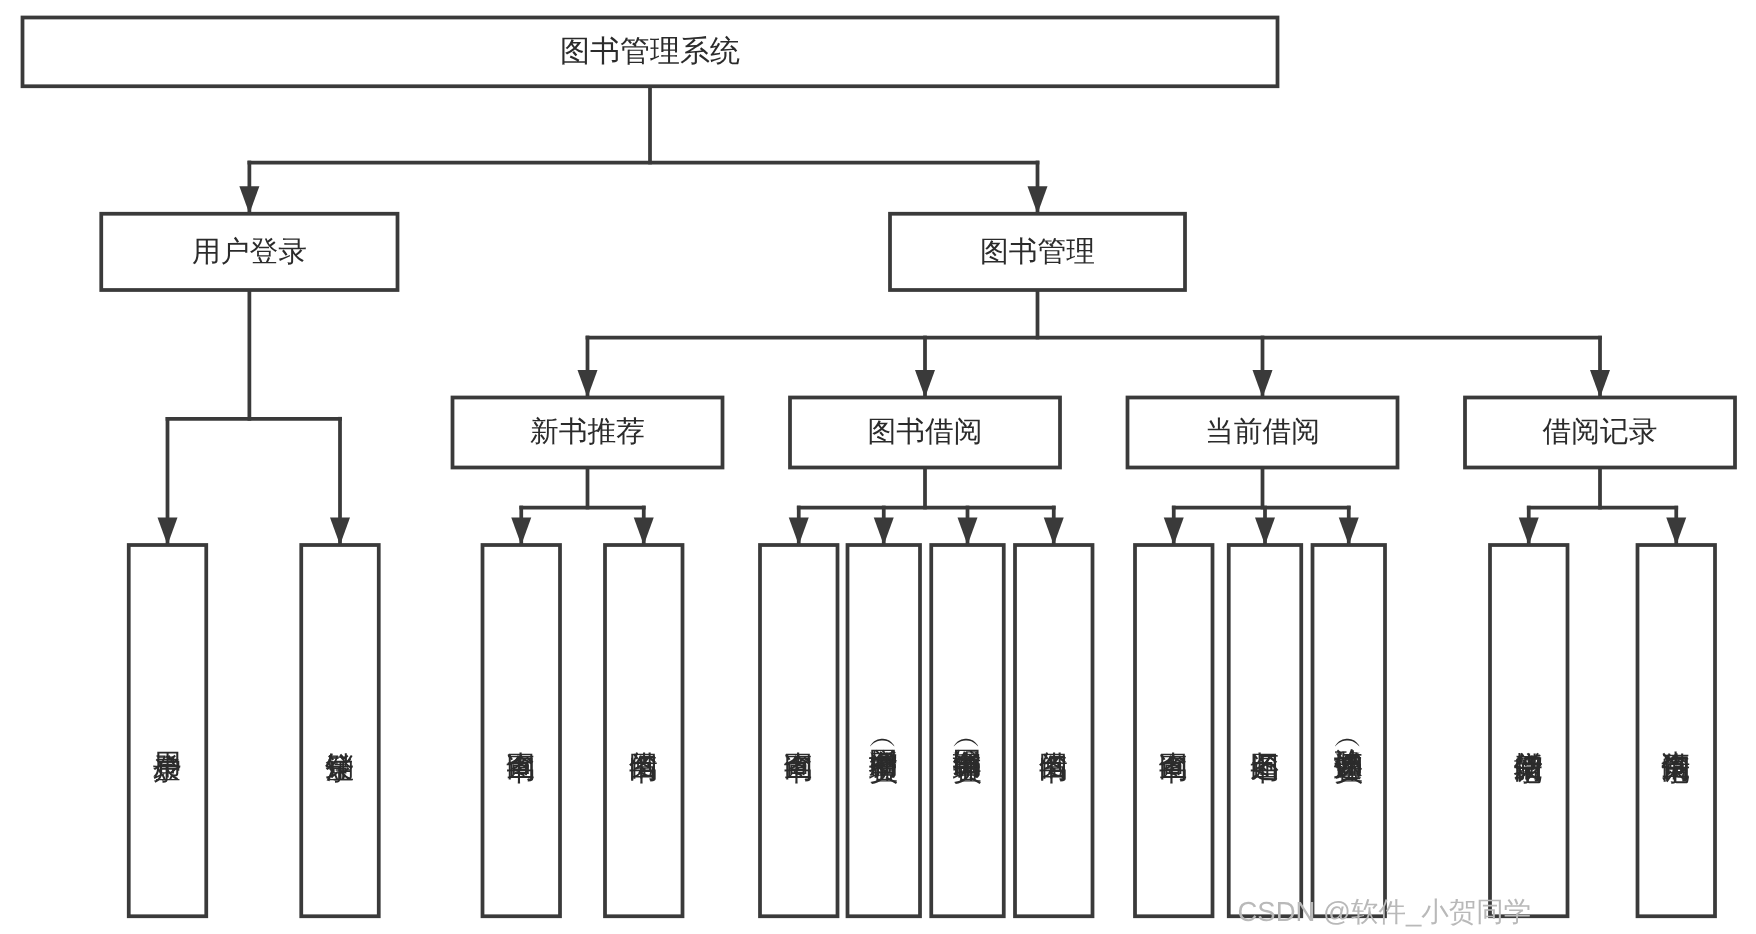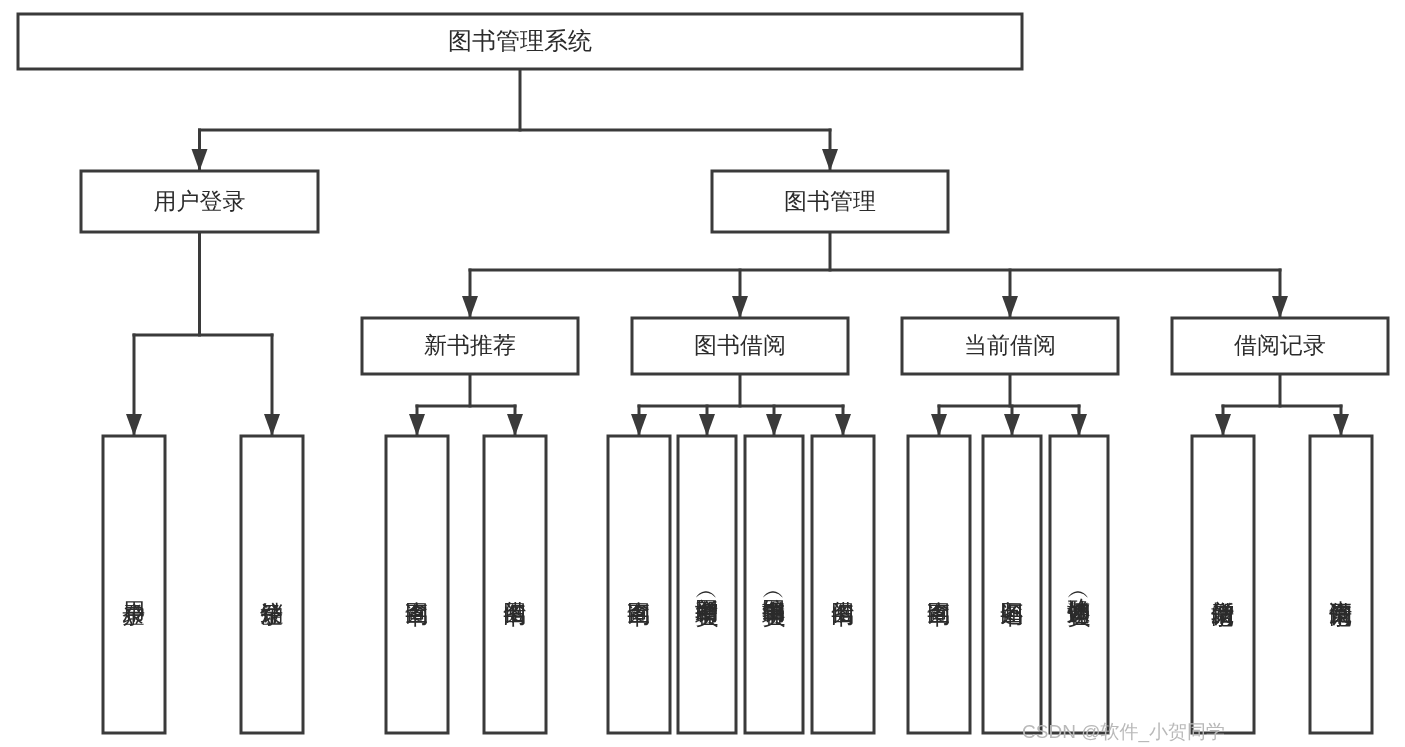--- a/index.html
+++ b/index.html
@@ -35,21 +35,21 @@
     align-items:center;
     justify-content:center;
     pointer-events:none;
     user-select:none;
   }
   .watermark{
     position:absolute;
     right:8px;
     bottom:2px;
     font-family:"Liberation Sans","DejaVu Sans",sans-serif;
-    font-size:19px;
+    font-size:22px;
     color:#b9b9b9;
     white-space:nowrap;
     user-select:none;
     margin-top:26px;
   }
 </style>
 </head>
 <body>
 
 <div id="diagram-root">

